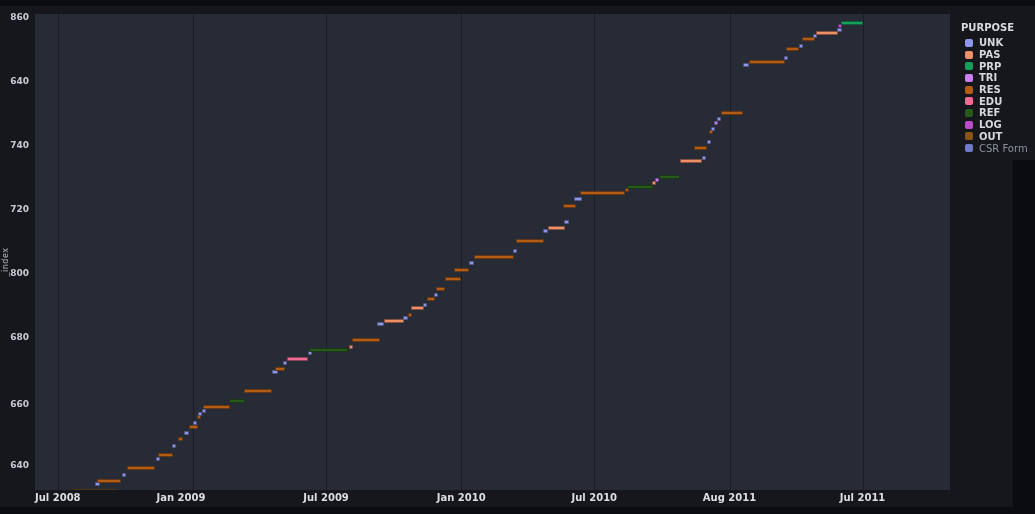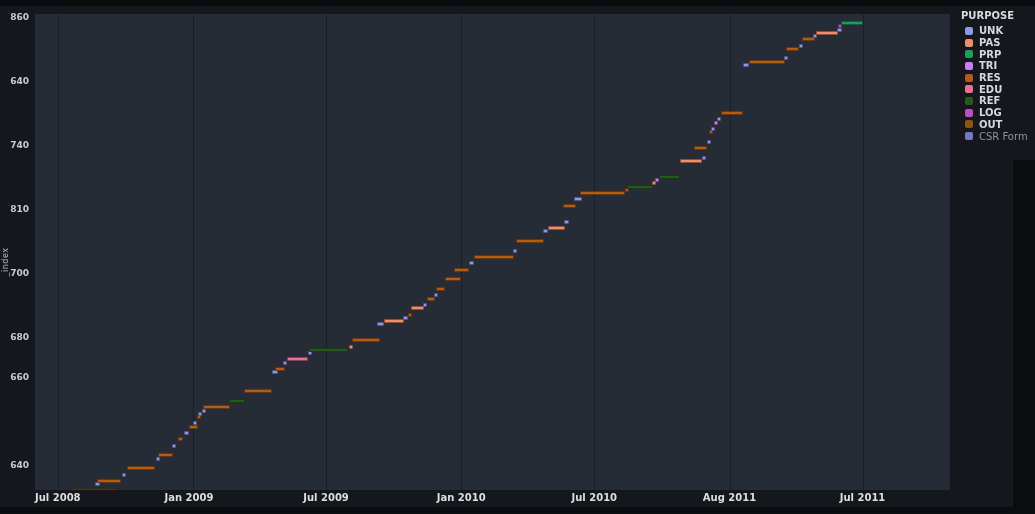--- a/index.html
+++ b/index.html
@@ -23,21 +23,21 @@
     position:absolute;top:492px;transform:translateX(-50%);
     font-size:10px;font-weight:700;color:#dcdee2;white-space:nowrap;
   }
   #y-axis-label{
     position:absolute;left:1px;top:262px;
     transform:translateY(-50%) rotate(180deg);
     writing-mode:vertical-rl;
     font-size:8px;color:#b9bcc2;letter-spacing:0.5px;
   }
   #legend{position:absolute;left:961px;top:10px;width:74px;}
-  #legend-title{font-size:10px;font-weight:700;color:#d8dade;margin:0 0 4px 0;}
+  #legend-title{font-size:10px;font-weight:700;color:#d8dade;margin:12px 0 4px 0;}
   .legend-item{display:flex;align-items:center;height:11.7px;cursor:pointer;}
   .legend-swatch{width:8px;height:8px;border-radius:2px;margin:0 6px 0 4px;flex:0 0 auto;}
   .legend-label{font-size:10px;font-weight:600;color:#d5d8dd;white-space:nowrap;}
   .legend-label.dim{color:#8d939e;font-weight:400;}
   .edge-band{position:absolute;background:#0b0c0f;}
 </style>
 </head>
 <body>
 
 <div id="figure">
@@ -122,31 +122,31 @@
         <div class="segment" style="left: 777.566px; width: 4px; top: 20.0874px; background: rgb(142, 151, 232);"></div>
         <div class="segment" style="left: 781.241px; width: 22.0482px; top: 16.8863px; background: rgb(238, 143, 104);"></div>
         <div class="segment" style="left: 801.819px; width: 5.14458px; top: 13.6853px; background: rgb(142, 151, 232);"></div>
         <div class="segment" style="left: 803.289px; width: 4px; top: 10.4842px; background: rgb(185, 79, 198);"></div>
         <div class="segment" style="left: 806.229px; width: 21.3133px; top: 7.28312px; background: rgb(23, 160, 92);"></div>
       </div>
   </div>
 
   <div id="y-ticks">
       <div class="ytick" style="top: 465.032px; width: 30px; padding-left: 28px;">640</div>
-      <div class="ytick" style="top: 377px; width: 29px;">660</div>
+      <div class="ytick" style="top: 404px; width: 29px;">660</div>
       <div class="ytick" style="top: 336.989px; width: 29px;">680</div>
-      <div class="ytick" style="top: 272.967px; width: 29px;">700</div>
-      <div class="ytick" style="top: 208.946px; width: 29px;">810</div>
+      <div class="ytick" style="top: 272.967px; width: 29px;">800</div>
+      <div class="ytick" style="top: 208.946px; width: 29px;">720</div>
       <div class="ytick" style="top: 144.924px; width: 29px;">740</div>
       <div class="ytick" style="top: 80.9025px; width: 29px;">640</div>
       <div class="ytick" style="top: 16.881px; width: 29px;">860</div>
     </div>
   <div id="x-ticks">
       <div class="xtick" style="left: 57.7831px;">Jul 2008</div>
-      <div class="xtick" style="left: 189px;">Jan 2009</div>
+      <div class="xtick" style="left: 181px;">Jan 2009</div>
       <div class="xtick" style="left: 326.036px;">Jul 2009</div>
       <div class="xtick" style="left: 461.265px;">Jan 2010</div>
       <div class="xtick" style="left: 594.289px;">Jul 2010</div>
       <div class="xtick" style="left: 729.518px;">Aug 2011</div>
       <div class="xtick" style="left: 862.542px;">Jul 2011</div>
     </div>
 
   <div id="y-axis-label">_index</div>
 
   <div id="legend">

